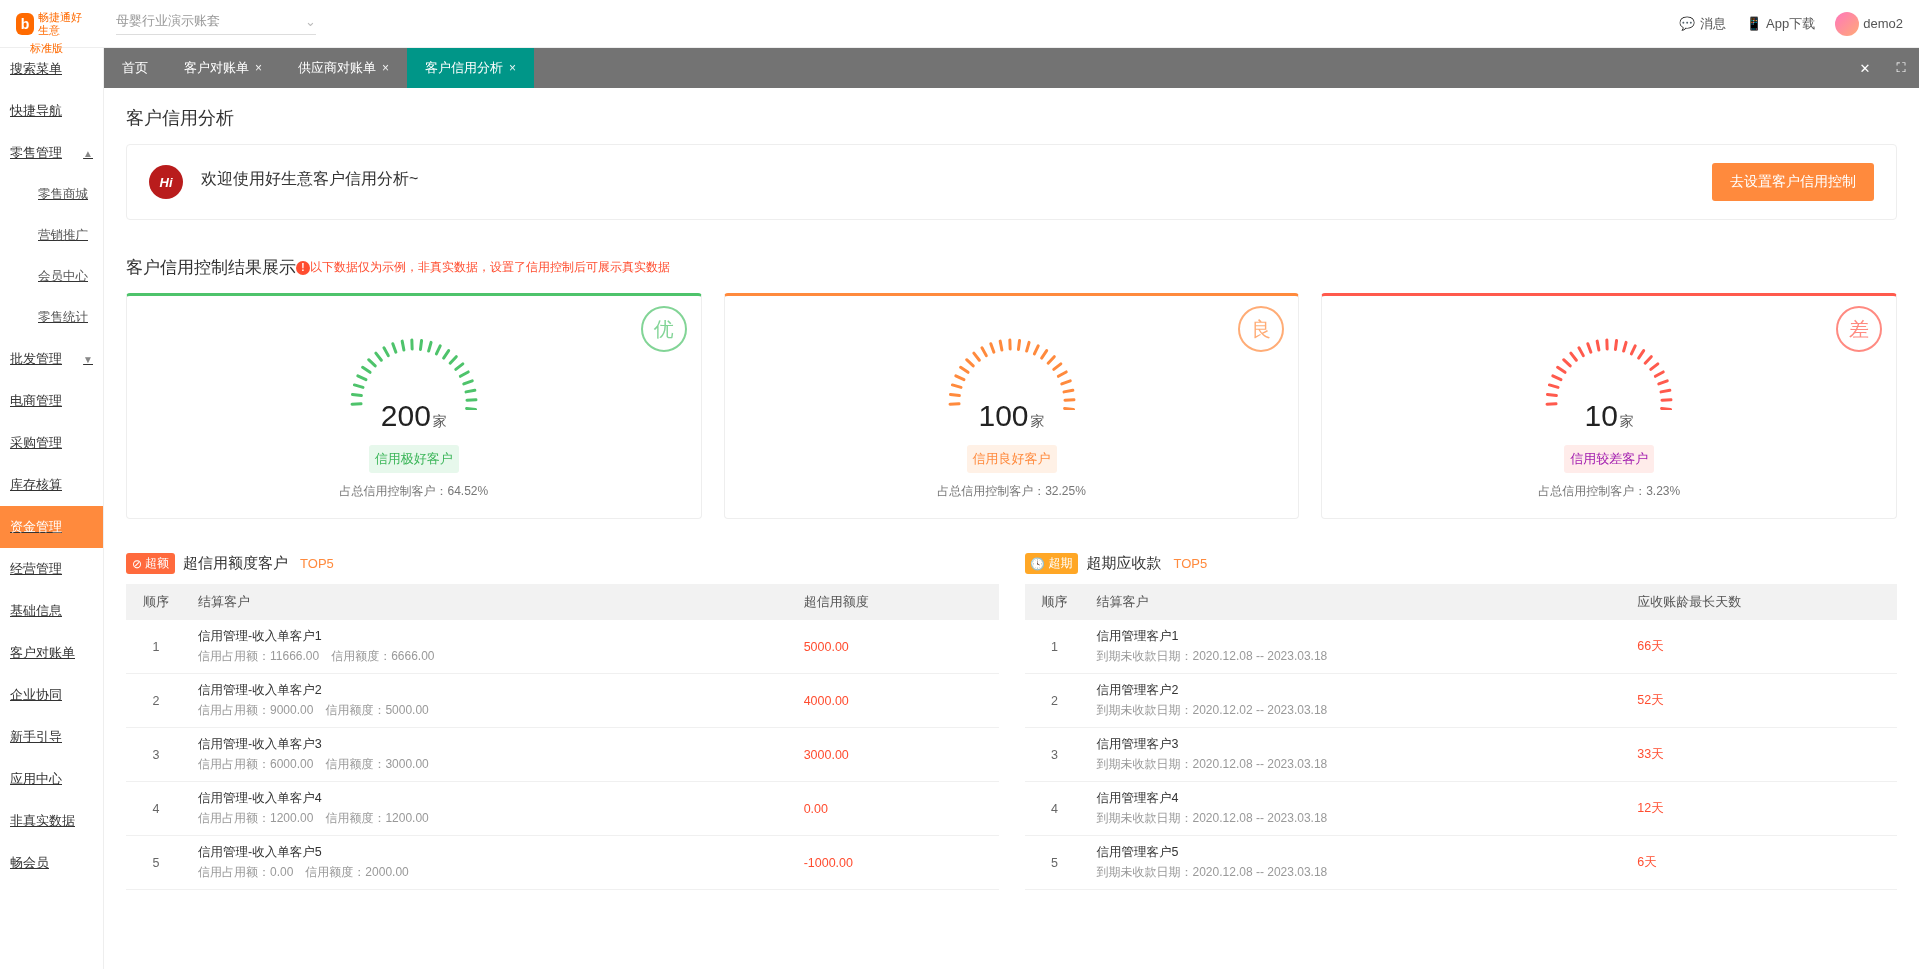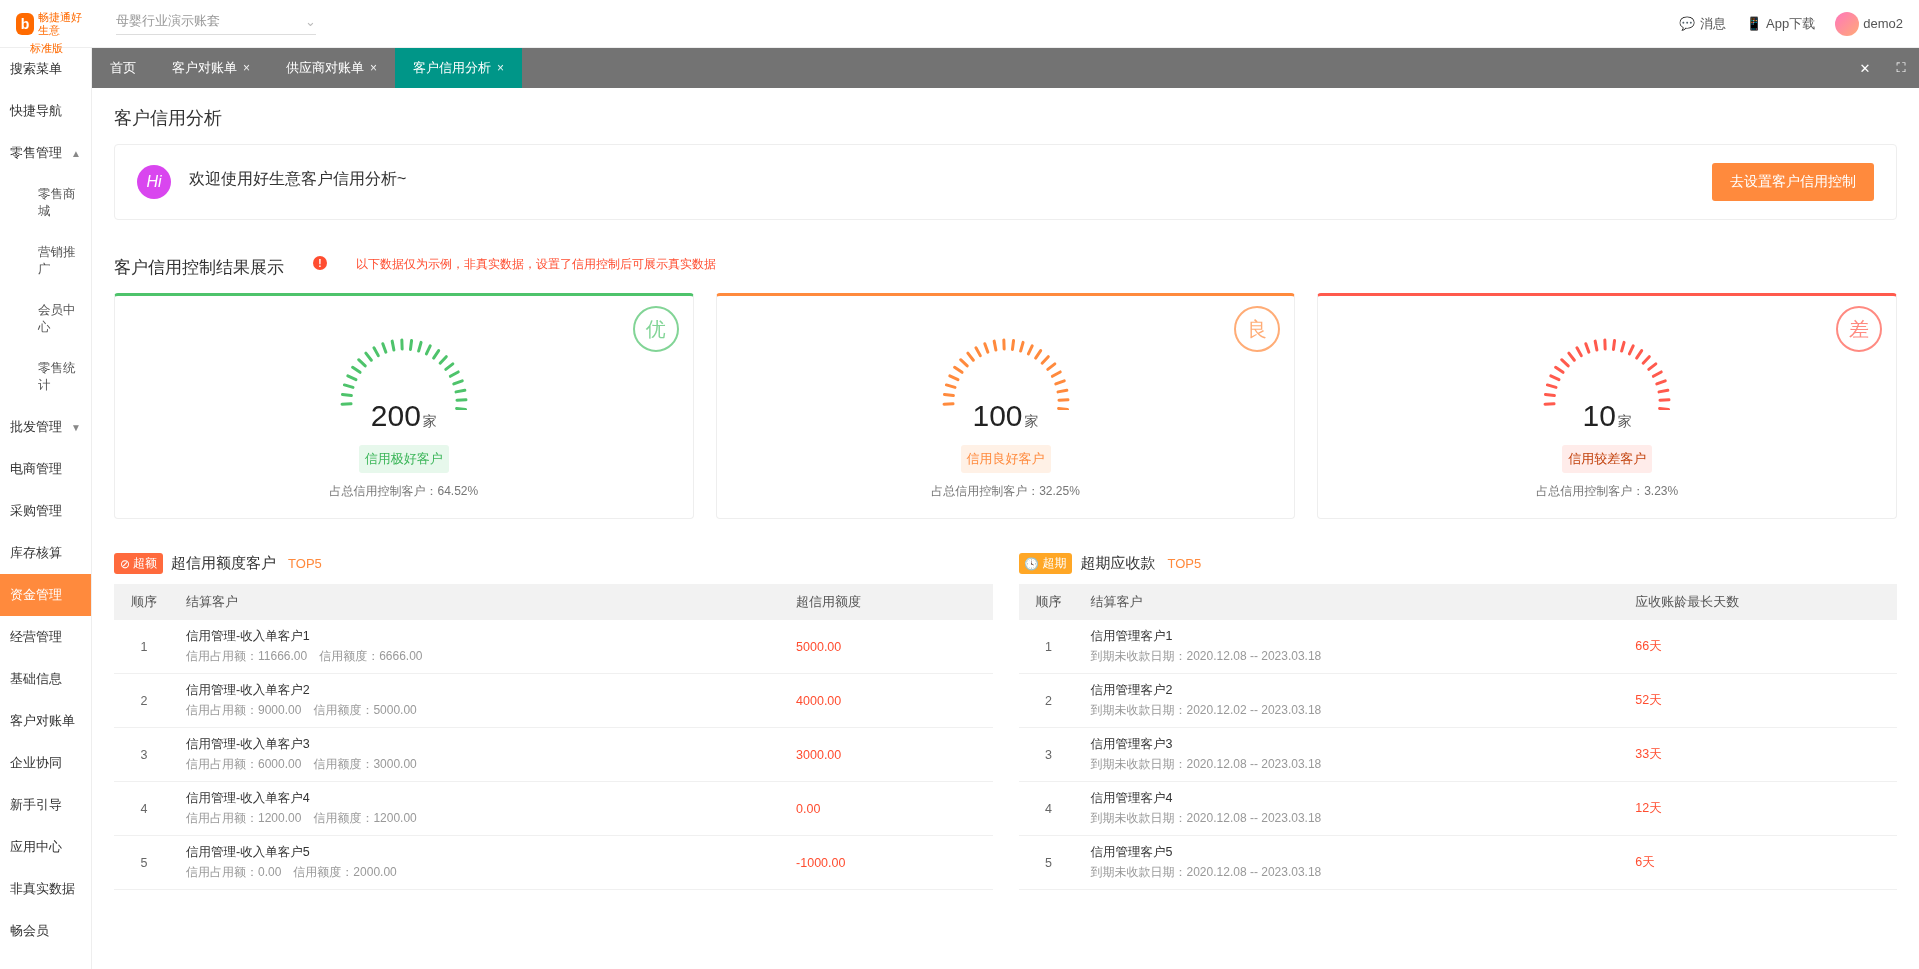--- a/index.html
+++ b/index.html
@@ -12,68 +12,68 @@
 .logo-text { font-size: 11px; color: #ff6a00; margin-left: 4px; line-height: 1.1; }
 .logo-sub { position: absolute; top: 30px; left: 14px; font-size: 11px; color: #ff6a00; }
 .org-select { margin-left: 24px; color: #999; font-size: 13px; flex: 0 0 200px; display: flex; align-items: center; border-bottom: 1px solid #ddd; padding-bottom: 4px; }
 .org-select .chev { margin-left: auto; color: #bbb; }
 .top-right { margin-left: auto; display: flex; align-items: center; gap: 20px; color: #555; font-size: 13px; }
 .top-right .item { display: flex; align-items: center; gap: 4px; cursor: pointer; }
 .avatar { width: 24px; height: 24px; border-radius: 50%; background: linear-gradient(135deg,#f7b,#fa7); }
 
 
 .layout { display: flex; height: calc(100vh - 48px); }
-.sidebar { width: 92px; background: #fff; border-right: 1px solid #eee; overflow-y: auto; }
+.sidebar { width: 104px; background: #fff; border-right: 1px solid #eee; overflow-y: auto; text-decoration: underline; }
 .sidebar .item { padding: 12px 10px; font-size: 13px; color: #333; cursor: pointer; display: flex; align-items: center; justify-content: space-between; }
 .sidebar .item.sub { padding-left: 38px; color: #555; font-size: 12.5px; }
 .sidebar .item.active { background: #ff8a3d; color: #fff; }
 .sidebar .caret { font-size: 10px; color: #888; }
 
 .main { flex: 1; display: flex; flex-direction: column; overflow: hidden; }
 
 
 .tabs { height: 40px; background: #737373; display: flex; align-items: stretch; color: #fff; }
 .tabs .tab { padding: 0 18px; display: flex; align-items: center; gap: 6px; font-size: 13px; cursor: pointer; }
 .tabs .tab.active { background: #009688; }
 .tabs .tab .x { font-size: 12px; opacity: .9; }
 .tabs .spacer { flex: 1; }
 .tabs .icon-btn { width: 36px; display: flex; align-items: center; justify-content: center; cursor: pointer; }
 
 .content { flex: 1; overflow-y: auto; padding: 0 22px 24px; background: #fff; }
 .page-title { font-size: 18px; color: #333; padding: 18px 0 14px; }
 
 .banner { border: 1px solid #eee; border-radius: 4px; padding: 18px 22px; display: flex; align-items: center; gap: 18px; }
-.hi-badge { width: 34px; height: 34px; border-radius: 50%; background: #d946ef; color: #fff; display: flex; align-items: center; justify-content: center; font-style: italic; font-weight: normal; font-size: 16px; }
+.hi-badge { width: 34px; height: 34px; border-radius: 50%; background: #b91c1c; color: #fff; display: flex; align-items: center; justify-content: center; font-style: italic; font-weight: bold; font-size: 13px; }
 .banner-texts { flex: 1; }
 .banner-title { font-size: 16px; color: #333; margin-bottom: 6px; }
 .banner-desc { font-size: 13px; color: #888; }
 .banner-btn { background: #ff8a3d; color: #fff; border: none; padding: 10px 18px; border-radius: 3px; font-size: 14px; cursor: pointer; }
 
-.section-head { display: flex; align-items: flex-start; gap: 29px; margin: 36px 0 14px; }
+.section-head { display: flex; align-items: center; gap: 0; margin: 36px 0 14px; }
 .section-title { font-size: 17px; color: #333; }
 .warn-icon { width: 14px; height: 14px; border-radius: 50%; background: #ff4d30; color: #fff; display: inline-flex; align-items: center; justify-content: center; font-size: 10px; font-weight: bold; }
 .warn-text { font-size: 12px; color: #ff4d30; }
 
 .cards { display: flex; gap: 22px; }
 .card { flex: 1; border: 1px solid #eee; border-radius: 4px; padding: 24px 10px 18px; text-align: center; position: relative; overflow: hidden; }
 .card.green { border-top: 3px solid #4ec36b; }
 .card.orange { border-top: 3px solid #ff8a3d; }
 .card.red { border-top: 3px solid #ff5a4d; }
 .stamp { position: absolute; top: 10px; right: 14px; width: 46px; height: 46px; border-radius: 50%; border: 2px solid; display: flex; align-items: center; justify-content: center; font-size: 20px; opacity: .7; background: #fff; }
 .card.green .stamp { border-color: #4ec36b; color: #4ec36b; }
 .card.orange .stamp { border-color: #ff8a3d; color: #ff8a3d; }
 .card.red .stamp { border-color: #ff5a4d; color: #ff5a4d; }
 .gauge { width: 170px; height: 90px; margin: 0 auto 4px; position: relative; }
 .gauge svg { width: 100%; height: 100%; }
 .card-count { font-size: 30px; color: #222; display: inline-flex; align-items: baseline; gap: 2px; margin-top: -58px; position: relative; }
 .card-count .unit { font-size: 14px; color: #555; }
 .card-label { display: inline-block; padding: 5px 6px; border-radius: 3px; font-size: 13px; margin: 12px 0 10px; }
 .card.green .card-label { background: #e7f8ec; color: #3cb65a; }
 .card.orange .card-label { background: #fff1e6; color: #ff8a3d; }
-.card.red .card-label { background: #ffecea; color: #c2410c; }
+.card.red .card-label { background: #ffecea; color: #a21caf; }
 .card-foot { font-size: 12px; color: #777; }
 
 .tops { display: flex; gap: 26px; margin-top: 34px; }
 .top-col { flex: 1; }
 .top-head { display: flex; align-items: center; gap: 8px; margin-bottom: 10px; }
 .badge { color: #fff; font-size: 12px; padding: 2px 6px; border-radius: 3px; display: inline-flex; align-items: center; gap: 3px; }
 .badge.orange { background: #ff6a3d; }
 .badge.yellow { background: #ffa726; }
 .top-title { font-size: 15px; color: #333; }
 .top-n { color: #ff8a3d; font-size: 13px; margin-left: 4px; }

